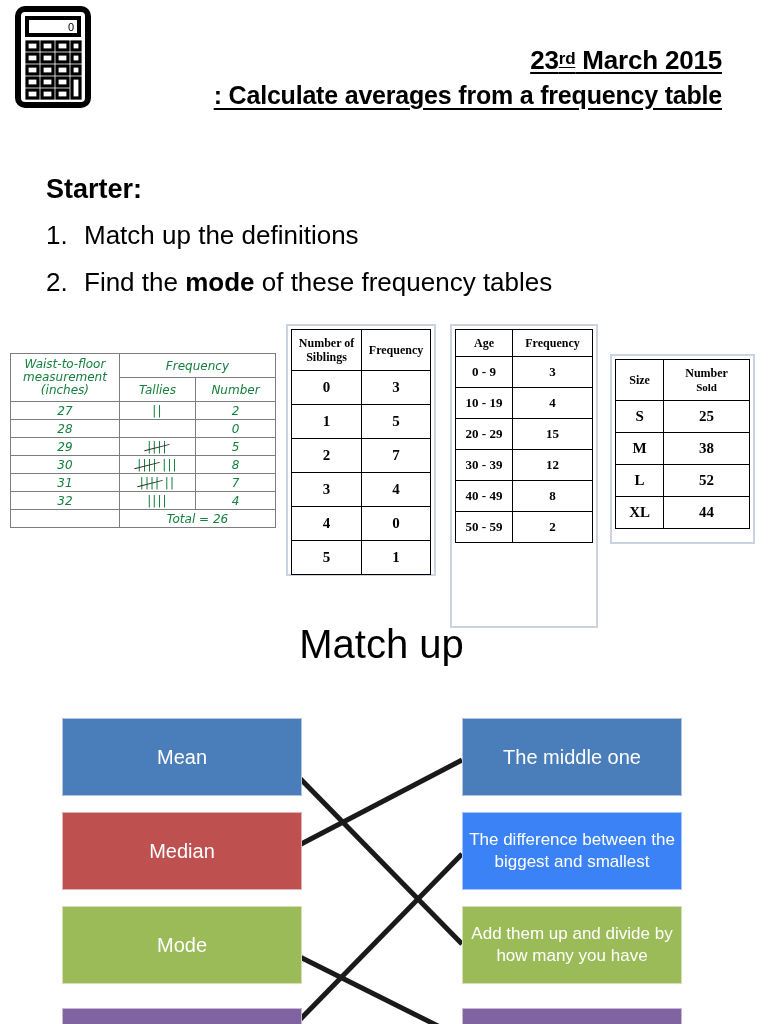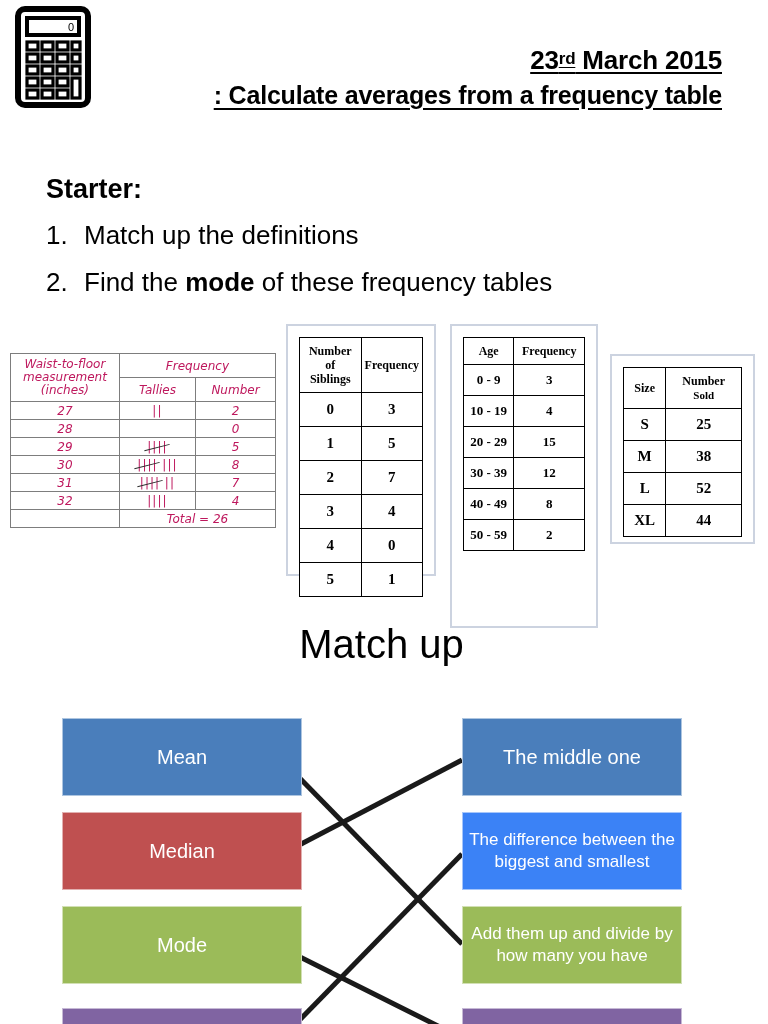--- a/index.html
+++ b/index.html
@@ -95,21 +95,21 @@
     width: 266px;
   }
   table.tally {
     border-collapse: collapse;
     width: 266px;
     border: 1px solid #4b4b4b;
     border-radius: 10px;
     font-family: "DejaVu Sans", sans-serif;
     font-style: italic;
     font-size: 12px;
-    color: #be185d;
+    color: #15803d;
     background: #ffffff;
   }
   table.tally td, table.tally th {
     border: 1px solid #7d7d7d;
     text-align: center;
     font-weight: normal;
     padding: 1px 2px;
   }
   table.tally .col-meas { width: 104px; }
   table.tally .col-tal  { width: 80px; }
@@ -124,21 +124,21 @@
     left: -3px; right: -3px; top: 50%;
     border-top: 1.2px solid #2c2c2c;
     transform: rotate(-14deg);
   }
 
   
   .ptable-wrap {
     position: absolute;
     background: #ffffff;
     border: 2px solid #ccd3e0;
-    padding: 11px;
+    padding: 3px;
     box-sizing: border-box;
   }
   table.ptable {
     border-collapse: collapse;
     width: 100%;
     font-family: "Liberation Serif", serif;
     font-weight: bold;
     background: #ffffff;
   }
   table.ptable th, table.ptable td {

